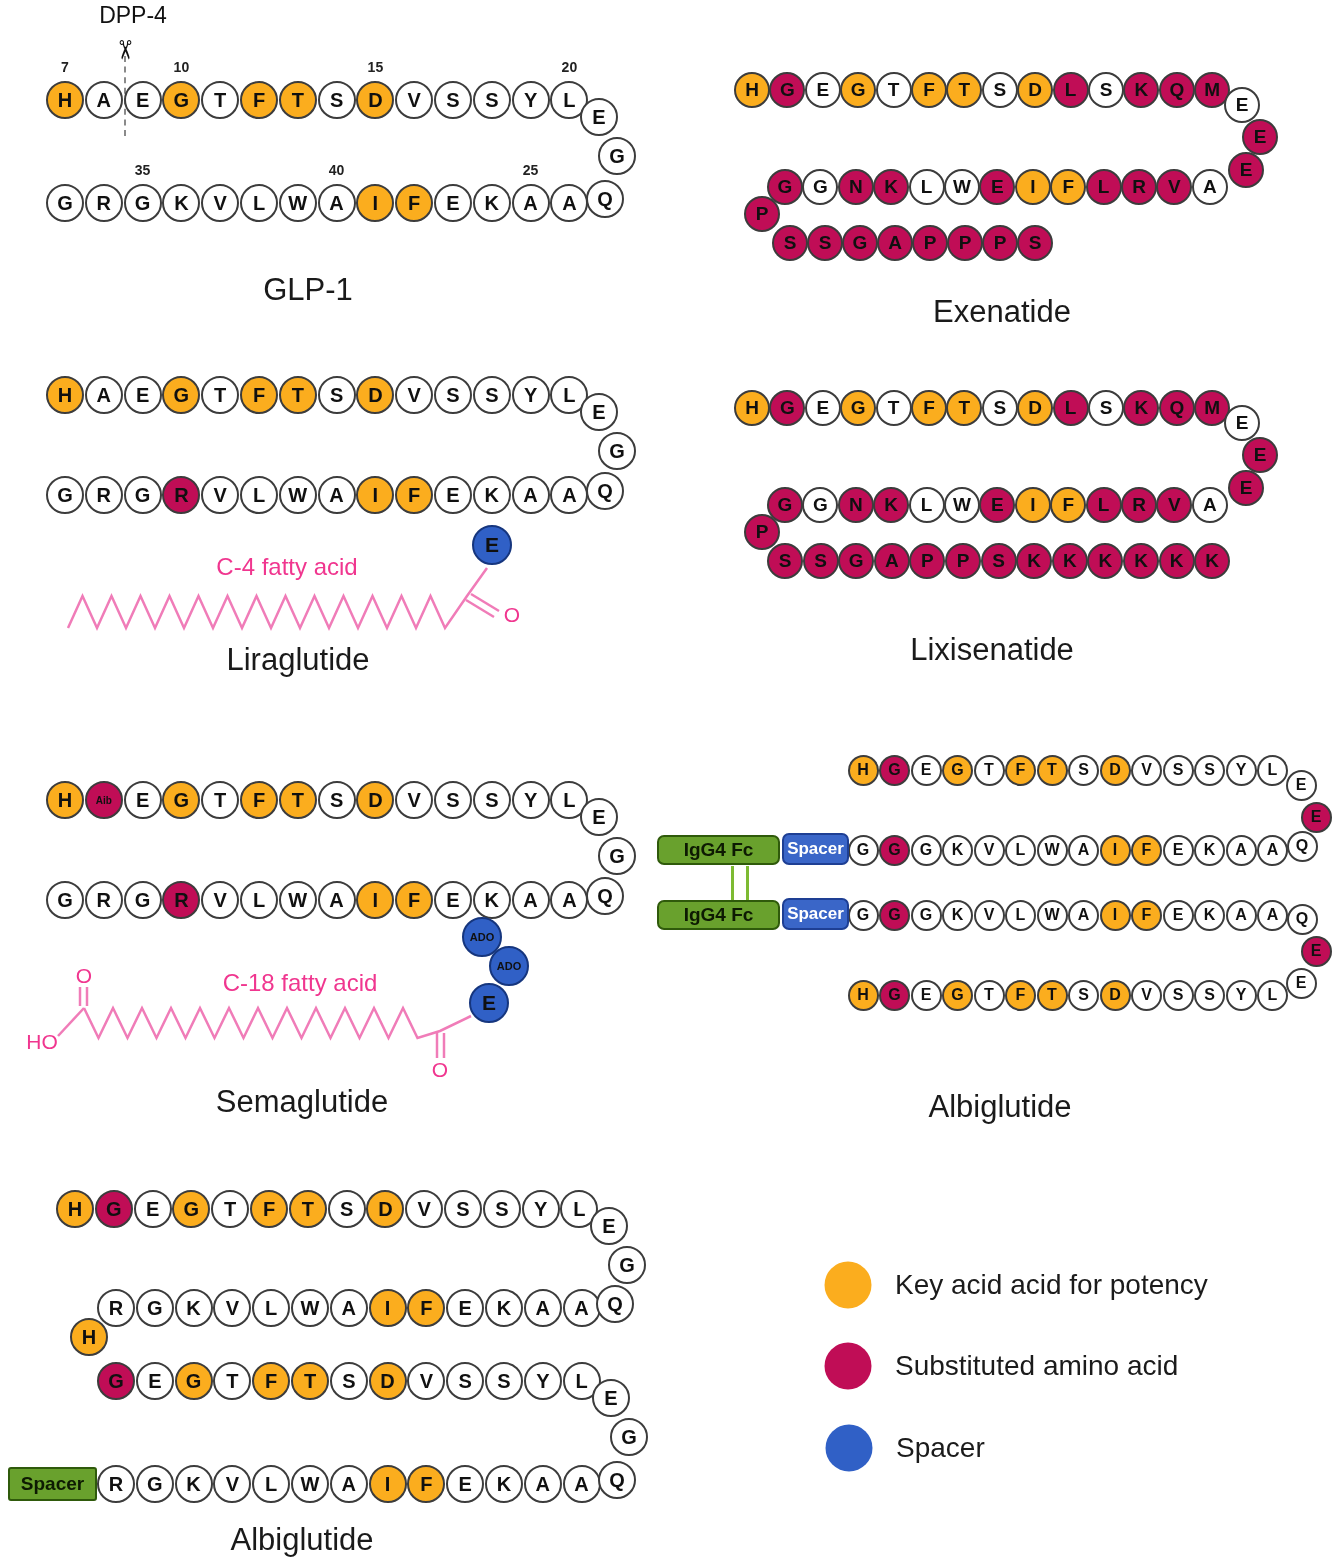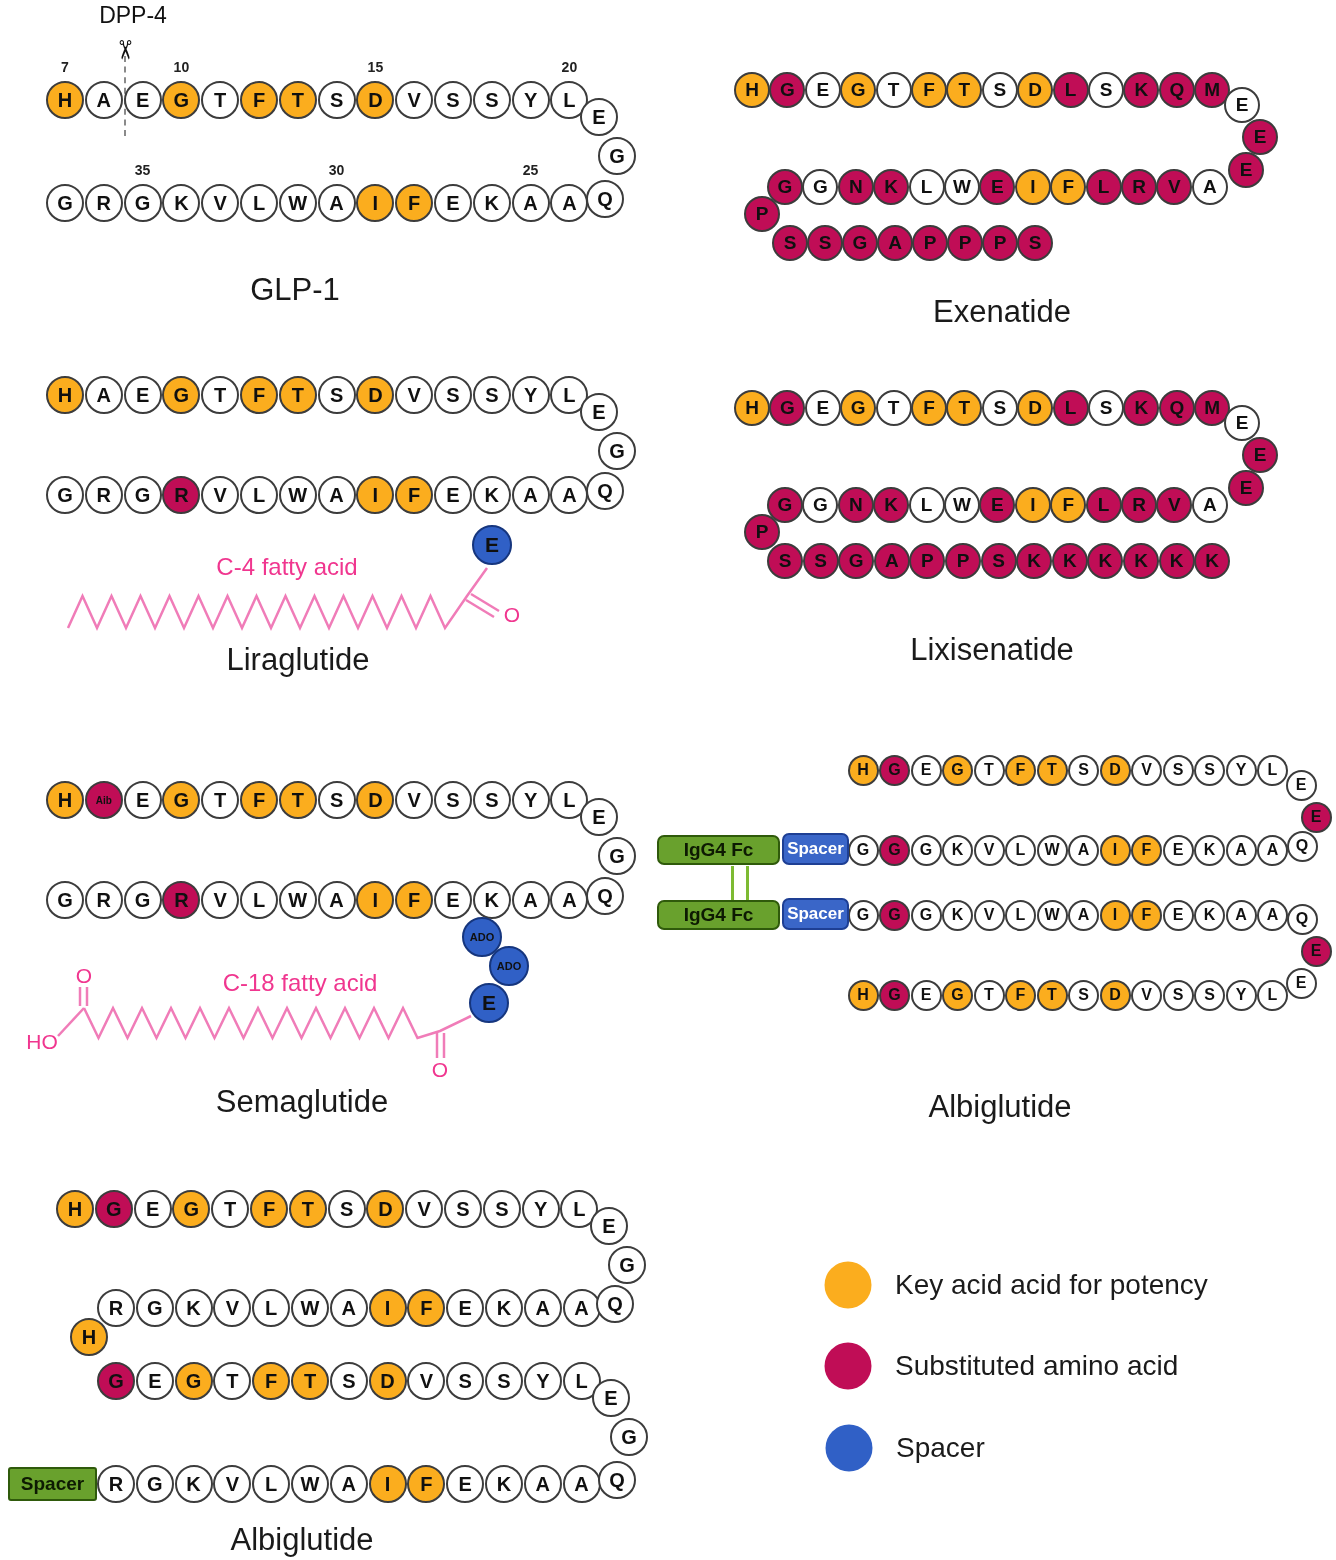--- a/index.html
+++ b/index.html
@@ -53,21 +53,21 @@
 
   <div>
     <div class="legend-swatch" id="sw0" style="left: 848px; top: 1285px; background: rgb(251, 173, 30);"></div>
     <div class="legend-label" id="ll0" style="left: 895px; top: 1285px;">Key acid acid for potency</div>
     <div class="legend-swatch" id="sw1" style="left: 848px; top: 1366px; background: rgb(192, 13, 86);"></div>
     <div class="legend-label" id="ll1" style="left: 895px; top: 1366px;">Substituted amino acid</div>
     <div class="legend-swatch" id="sw2" style="left: 849px; top: 1448px; background: rgb(48, 96, 198);"></div>
     <div class="legend-label" id="ll2" style="left: 896px; top: 1448px;">Spacer</div>
   </div>
 
-<div class="ptitle" style="left: 295px; top: 272px;">GLP-1</div>
+<div class="ptitle" style="left: 308px; top: 272px;">GLP-1</div>
     <div class="res" style="left: 46px; top: 81px; width: 38px; height: 38px; background: rgb(251, 173, 30); font-size: 20px;">H</div>
     <div class="res" style="left: 84.8px; top: 81px; width: 38px; height: 38px; background: rgb(255, 255, 255); font-size: 20px;">A</div>
     <div class="res" style="left: 123.6px; top: 81px; width: 38px; height: 38px; background: rgb(255, 255, 255); font-size: 20px;">E</div>
     <div class="res" style="left: 162.4px; top: 81px; width: 38px; height: 38px; background: rgb(251, 173, 30); font-size: 20px;">G</div>
     <div class="res" style="left: 201.2px; top: 81px; width: 38px; height: 38px; background: rgb(255, 255, 255); font-size: 20px;">T</div>
     <div class="res" style="left: 240px; top: 81px; width: 38px; height: 38px; background: rgb(251, 173, 30); font-size: 20px;">F</div>
     <div class="res" style="left: 278.8px; top: 81px; width: 38px; height: 38px; background: rgb(251, 173, 30); font-size: 20px;">T</div>
     <div class="res" style="left: 317.6px; top: 81px; width: 38px; height: 38px; background: rgb(255, 255, 255); font-size: 20px;">S</div>
     <div class="res" style="left: 356.4px; top: 81px; width: 38px; height: 38px; background: rgb(251, 173, 30); font-size: 20px;">D</div>
     <div class="res" style="left: 395.2px; top: 81px; width: 38px; height: 38px; background: rgb(255, 255, 255); font-size: 20px;">V</div>
@@ -87,21 +87,21 @@
     <div class="res" style="left: 240px; top: 184px; width: 38px; height: 38px; background: rgb(255, 255, 255); font-size: 20px;">L</div>
     <div class="res" style="left: 278.8px; top: 184px; width: 38px; height: 38px; background: rgb(255, 255, 255); font-size: 20px;">W</div>
     <div class="res" style="left: 317.6px; top: 184px; width: 38px; height: 38px; background: rgb(255, 255, 255); font-size: 20px;">A</div>
     <div class="res" style="left: 356.4px; top: 184px; width: 38px; height: 38px; background: rgb(251, 173, 30); font-size: 20px;">I</div>
     <div class="res" style="left: 395.2px; top: 184px; width: 38px; height: 38px; background: rgb(251, 173, 30); font-size: 20px;">F</div>
     <div class="res" style="left: 434px; top: 184px; width: 38px; height: 38px; background: rgb(255, 255, 255); font-size: 20px;">E</div>
     <div class="res" style="left: 472.8px; top: 184px; width: 38px; height: 38px; background: rgb(255, 255, 255); font-size: 20px;">K</div>
     <div class="res" style="left: 511.6px; top: 184px; width: 38px; height: 38px; background: rgb(255, 255, 255); font-size: 20px;">A</div>
     <div class="res" style="left: 550.4px; top: 184px; width: 38px; height: 38px; background: rgb(255, 255, 255); font-size: 20px;">A</div>
     <div class="num" style="left: 127.6px; top: 162px;">35</div>
-    <div class="num" style="left: 321.6px; top: 162px;">30</div>
+    <div class="num" style="left: 321.6px; top: 162px;">40</div>
     <div class="num" style="left: 515.6px; top: 162px;">25</div>
     <div class="res" style="left: 580px; top: 98px; width: 38px; height: 38px; background: rgb(255, 255, 255); font-size: 20px;">E</div>
     <div class="res" style="left: 598px; top: 137px; width: 38px; height: 38px; background: rgb(255, 255, 255); font-size: 20px;">G</div>
     <div class="res" style="left: 586px; top: 180px; width: 38px; height: 38px; background: rgb(255, 255, 255); font-size: 20px;">Q</div>
     <div class="lbl black-label" style="left: 133px; top: 15px; font-size: 23px;">DPP-4</div>
     <div class="scissors" style="left: 111px; top: 36px;">✂</div>
     <div class="ptitle" style="left: 1002px; top: 294px;">Exenatide</div>
     <div class="res" style="left: 734px; top: 72px; width: 36px; height: 36px; background: rgb(251, 173, 30); font-size: 19px;">H</div>
     <div class="res" style="left: 769.4px; top: 72px; width: 36px; height: 36px; background: rgb(192, 13, 86); font-size: 19px;">G</div>
     <div class="res" style="left: 804.8px; top: 72px; width: 36px; height: 36px; background: rgb(255, 255, 255); font-size: 19px;">E</div>

